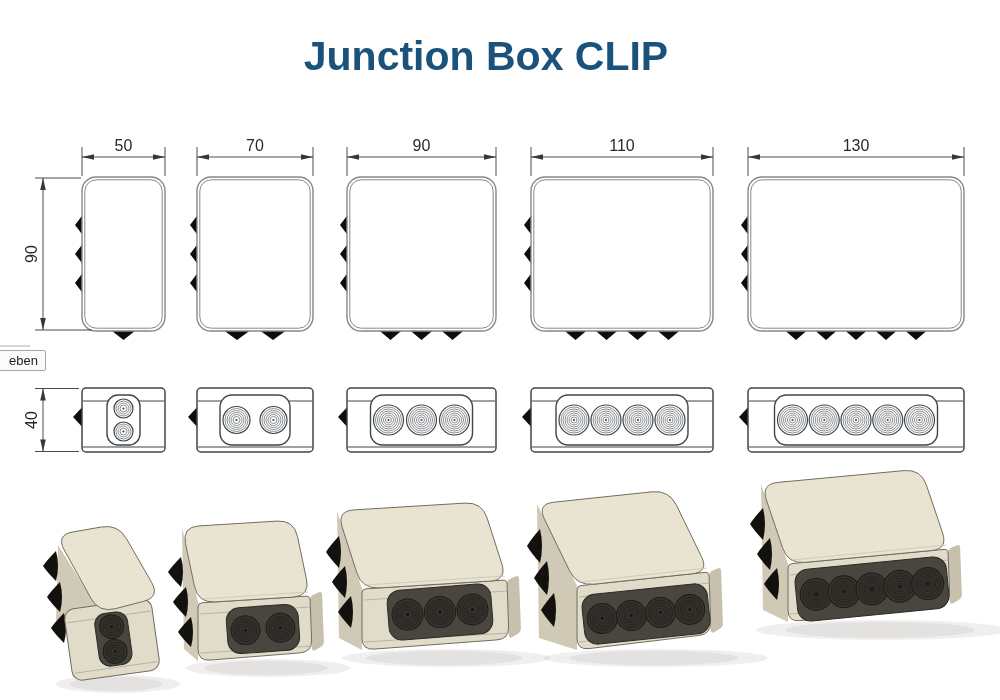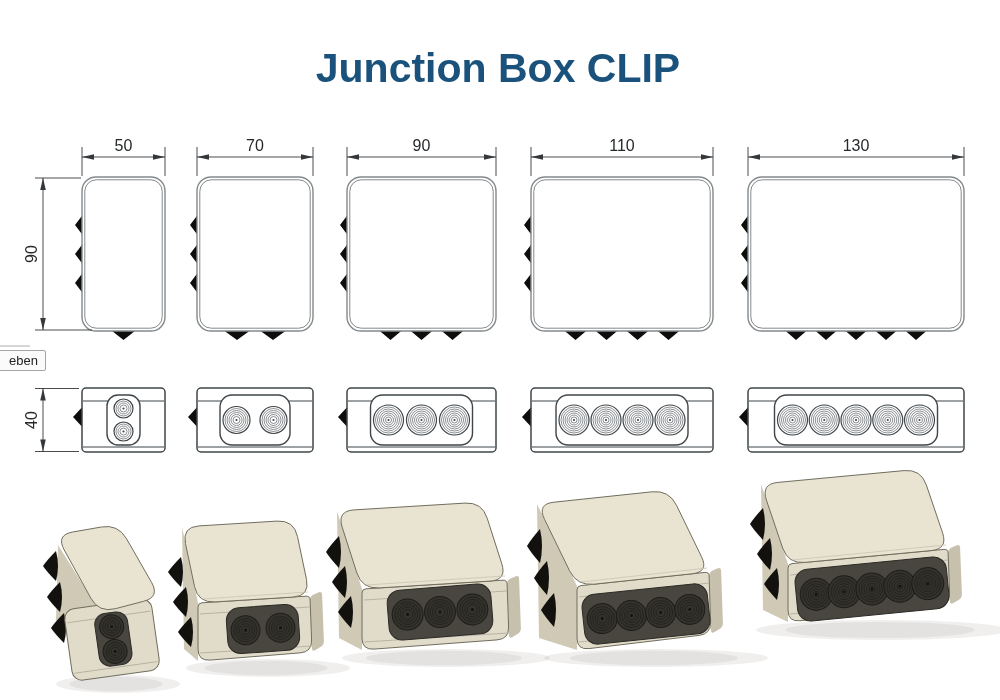--- a/index.html
+++ b/index.html
@@ -1,19 +1,19 @@
 <!DOCTYPE html>
 <html><head>
 <meta charset="utf-8">
 <style>
   html,body{margin:0;padding:0;background:#fff;}
   .canvas{position:relative;width:1000px;height:700px;background:#fff;overflow:hidden;
           font-family:"Liberation Sans",sans-serif;}
   .title{position:absolute;top:30px;left:483px;transform:translateX(-50%);
-         margin:15px;font-size:41px;font-weight:bold;color:#1a527c;white-space:nowrap;
+         margin:3px;font-size:41px;font-weight:bold;color:#1a527c;white-space:nowrap;
          font-family:"Liberation Sans",sans-serif;}
   .tooltip-line{position:absolute;left:0;top:345px;width:30px;height:2px;background:#d6d6d6;}
   .tooltip{position:absolute;left:-34px;top:350px;width:80px;height:21px;box-sizing:border-box;
            background:#fbfbfb;border:1px solid #a5a5a5;border-radius:2px;
            font-size:13px;line-height:19px;color:#222;text-align:right;padding-right:7px;}
   svg{position:absolute;left:0;top:0;}
   svg text{font-family:"Liberation Sans",sans-serif;font-size:16px;fill:#26292b;}
 </style>
 </head>
 <body>

